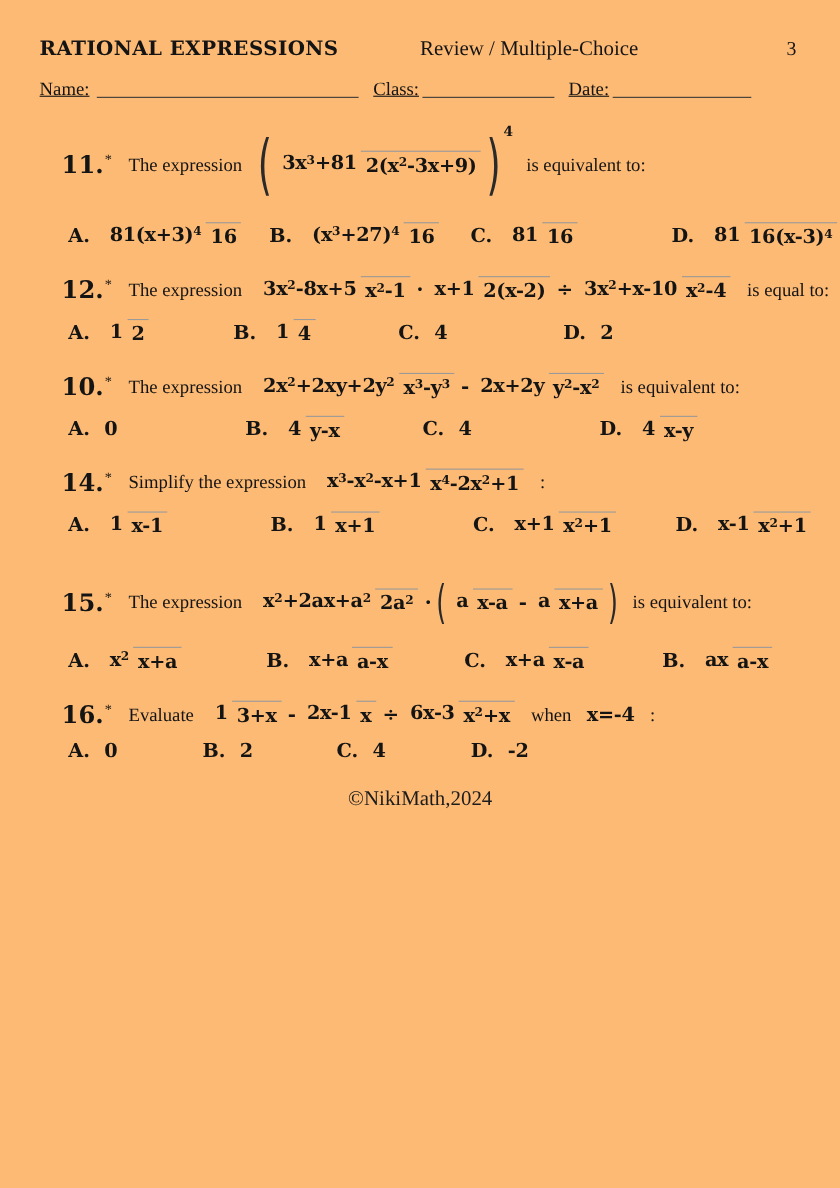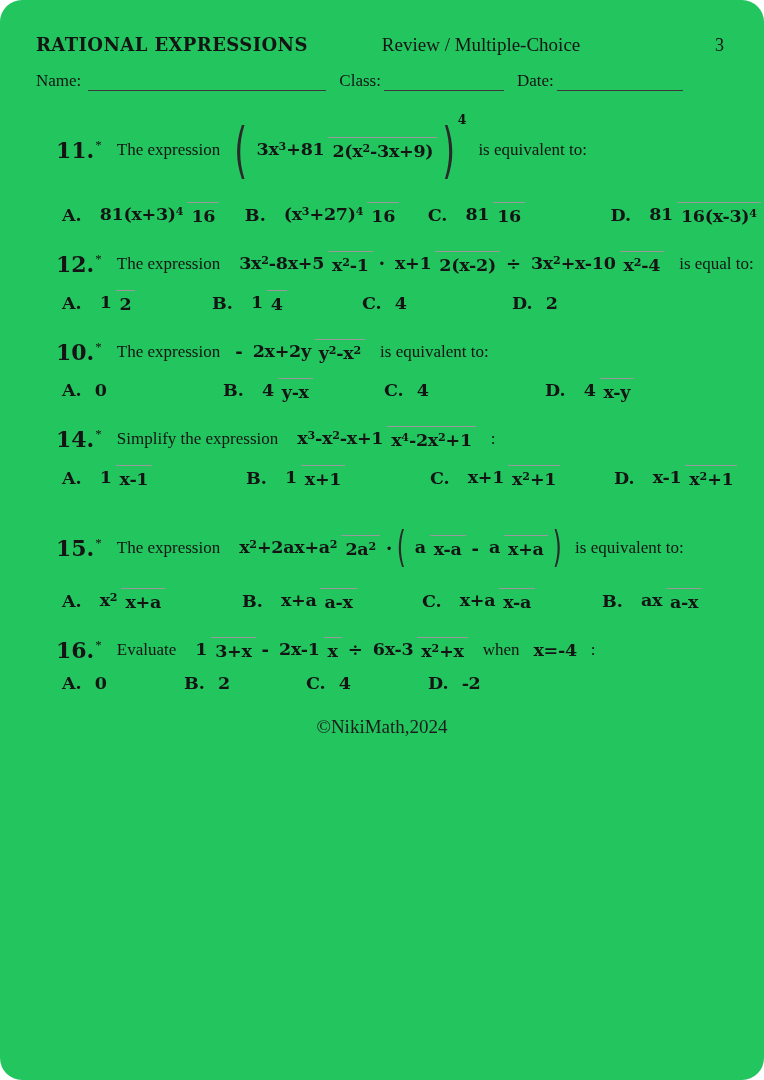--- a/index.html
+++ b/index.html
@@ -2,30 +2,30 @@
 <html><head>
 <meta charset="utf-8">
 <style>
   html,body{margin:0;padding:0;background:#ffffff;}
   body{
     width:764px;height:1080px;
     font-family:"Liberation Serif",serif;
     color:#141414;
     overflow:hidden;
   }
-  .page{position:relative;width:764px;height:1080px;background:#22c55e;box-sizing:border-box;border-radius:22px;}
+  .page{position:relative;width:764px;height:1080px;background:#fdba74;box-sizing:border-box;}
 
   
   .hdr{display:flex;align-items:baseline;padding:34px 40px 0 36px;}
   .title{font-family:"DejaVu Serif",serif;font-weight:bold;font-size:18px;letter-spacing:.4px;}
   .subtitle{font-size:19px;margin-left:74px;}
   .pagenum{margin-left:auto;font-size:18px;}
 
   
-  .fields{display:flex;align-items:flex-end;padding:15px 40px 0 36px;font-size:17px;}
+  .fields{display:flex;align-items:center;padding:15px 40px 0 36px;font-size:17px;text-decoration:underline;}
   .fline{display:inline-block;border-bottom:1.2px solid #3a3a3a;height:15px;}
   .name-line{width:238px;margin-left:7px;}
   .mid-label{margin-left:13px;}
   .class-line{width:120px;margin-left:3px;}
   .date-line{width:126px;margin-left:3px;}
 
   
   #questions{padding:20px 0 0 56px;}
   .qblock{margin-bottom:23px;}
   .q{display:flex;align-items:center;flex-wrap:nowrap;}
@@ -178,20 +178,24 @@
             <span class="olabel">D.</span>
             <span class="m">2</span>
           </span>
         </div>
       </section>
       <section class="qblock">
         <div class="q">
           <span class="qnum">10.</span>
           <span class="qstar">*</span>
           <span class="qtext">The expression</span>
+          <span class="frac">
+            <span class="num">2x<sup>2</sup>+2xy+2y<sup>2</sup></span>
+            <span class="den">x<sup>3</sup>-y<sup>3</sup></span>
+          </span>
           <span class="op">-</span>
           <span class="frac">
             <span class="num">2x+2y</span>
             <span class="den">y<sup>2</sup>-x<sup>2</sup></span>
           </span>
           <span class="qtext">is equivalent to:</span>
         </div>
         <div class="answers">
           <span class="opt">
             <span class="olabel">A.</span>

